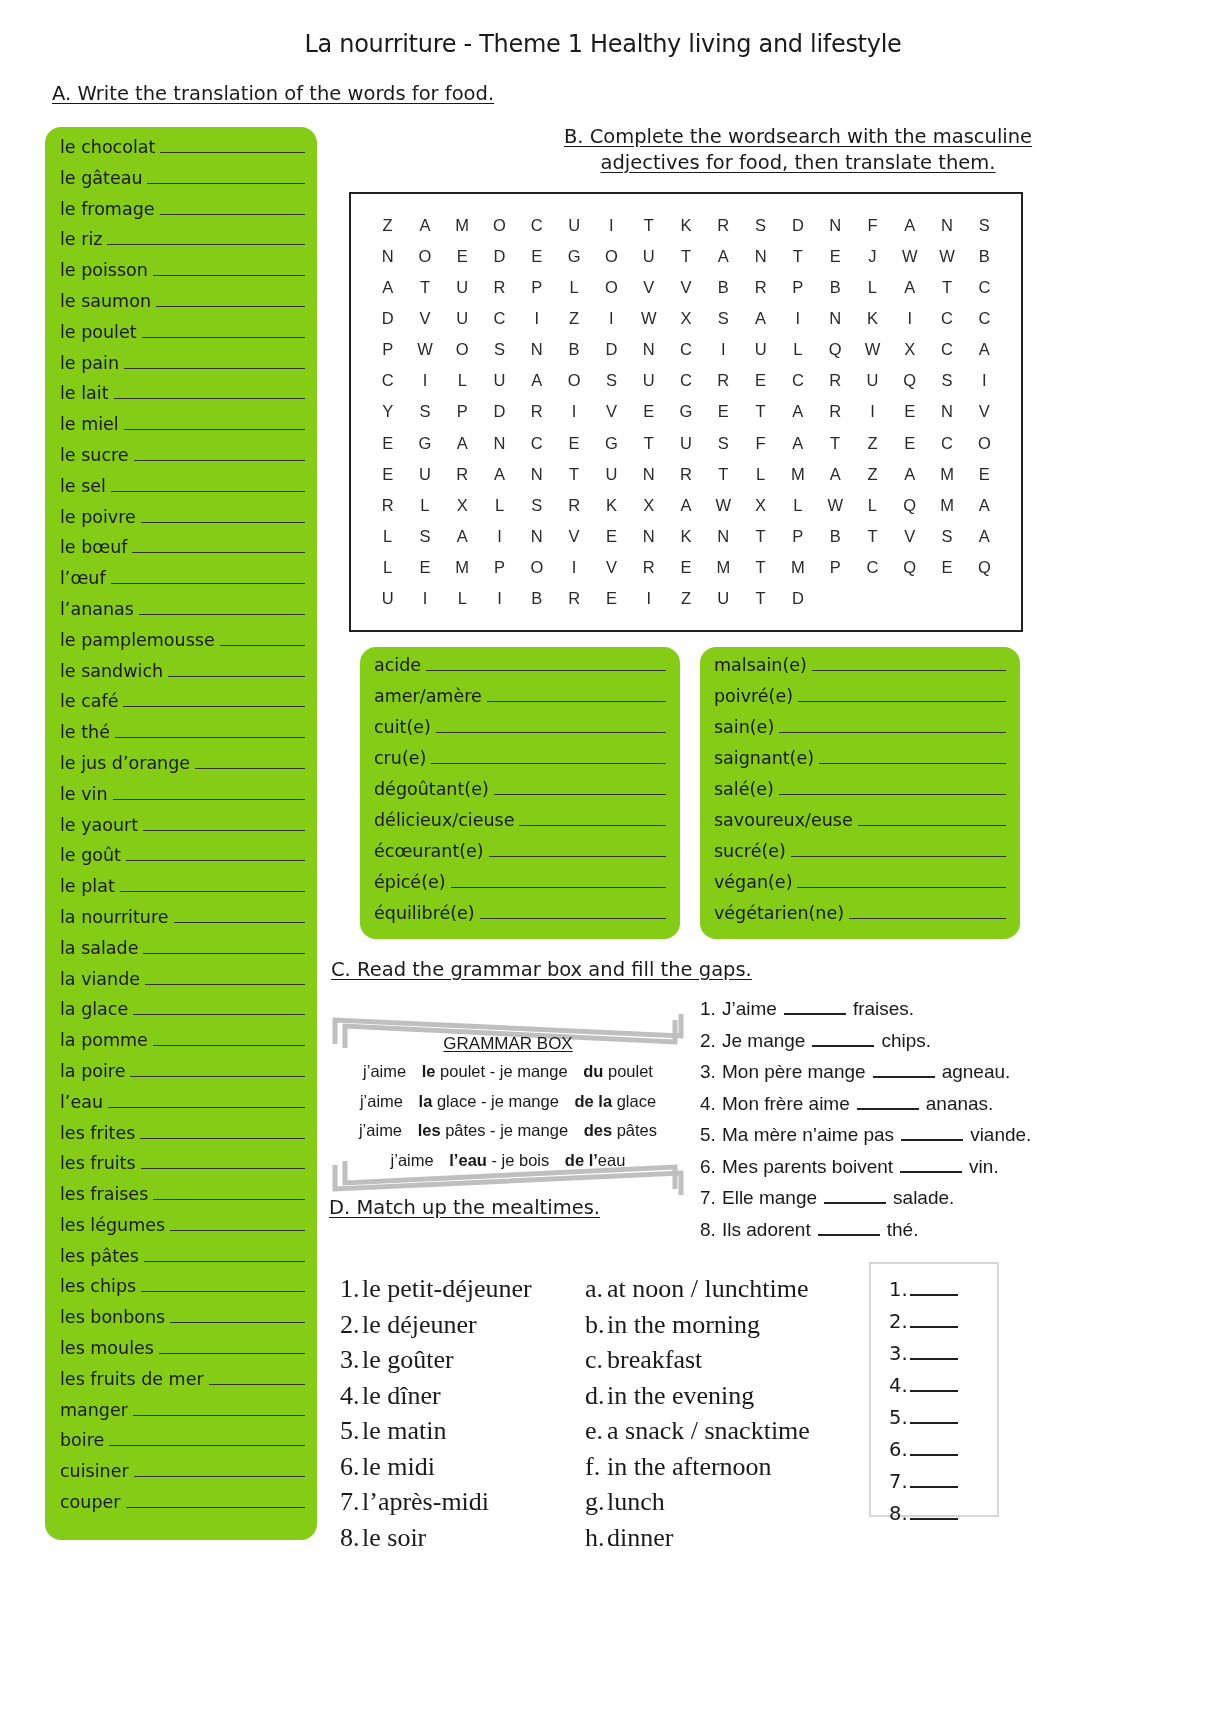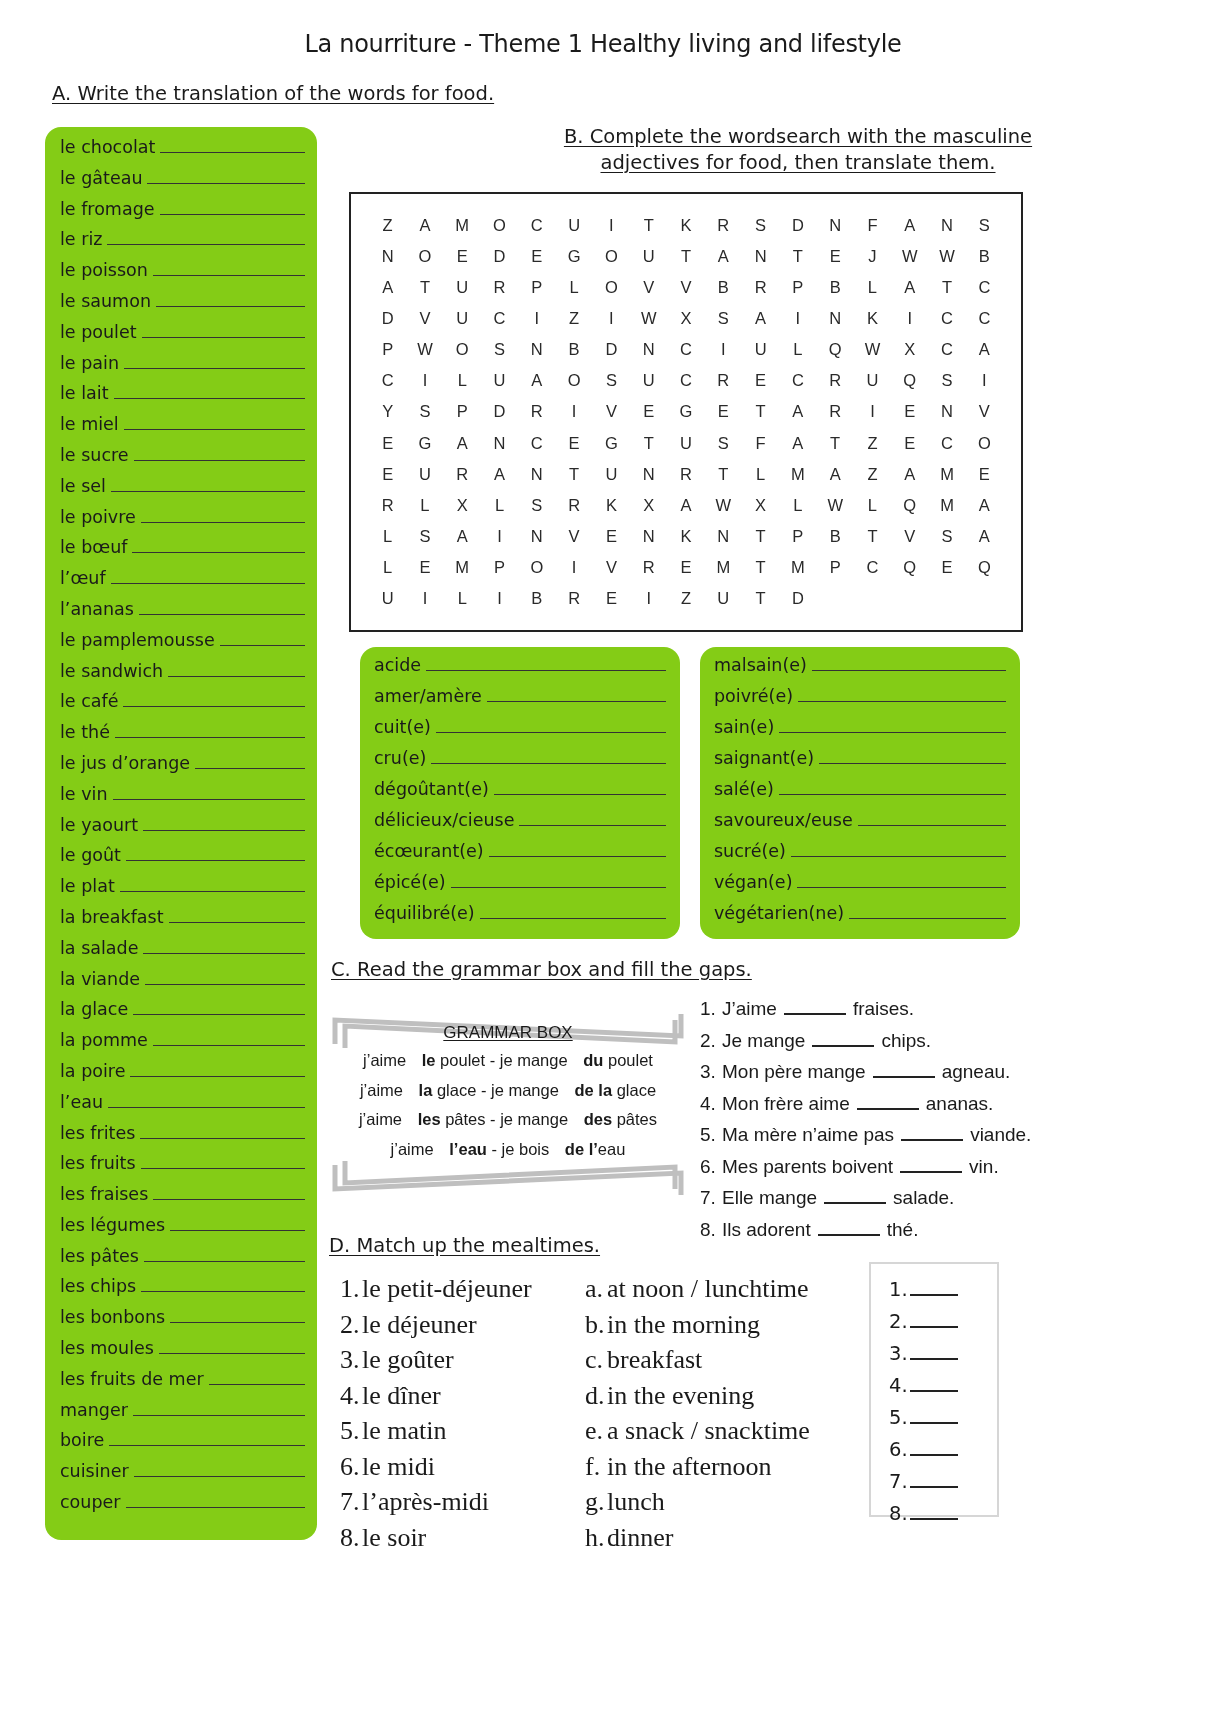--- a/index.html
+++ b/index.html
@@ -50,21 +50,21 @@
 
   #head-c {
     position: absolute;
     left: 331px;
     top: 958px;
   }
 
   #head-d {
     position: absolute;
     left: 329px;
-    top: 1234px;
+    top: 1196px;
     text-align: right;
   }
 
   
   .panel {
     background: #84cc16;
     border-radius: 16px;
   }
 
   
@@ -159,21 +159,21 @@
   #grammar-wrap svg {
     position: absolute;
     inset: 0;
     width: 100%;
     height: 100%;
   }
 
   #grammar-inner {
     position: absolute;
     left: 0;
-    top: 11px;
+    top: 22px;
     width: 100%;
     text-align: center;
   }
 
   #grammar-title {
     font-size: 17px;
     text-decoration: underline;
     text-underline-offset: 2px;
     font-family: "Liberation Sans", sans-serif;
     margin-bottom: 9px;
@@ -380,21 +380,21 @@
     </div>
     <div class="fill-row">
       <span class="term">le goût</span>
       <span class="rule"></span>
     </div>
     <div class="fill-row">
       <span class="term">le plat</span>
       <span class="rule"></span>
     </div>
     <div class="fill-row">
-      <span class="term">la breakfast</span>
+      <span class="term">la nourriture</span>
       <span class="rule"></span>
     </div>
     <div class="fill-row">
       <span class="term">la salade</span>
       <span class="rule"></span>
     </div>
     <div class="fill-row">
       <span class="term">la viande</span>
       <span class="rule"></span>
     </div>

